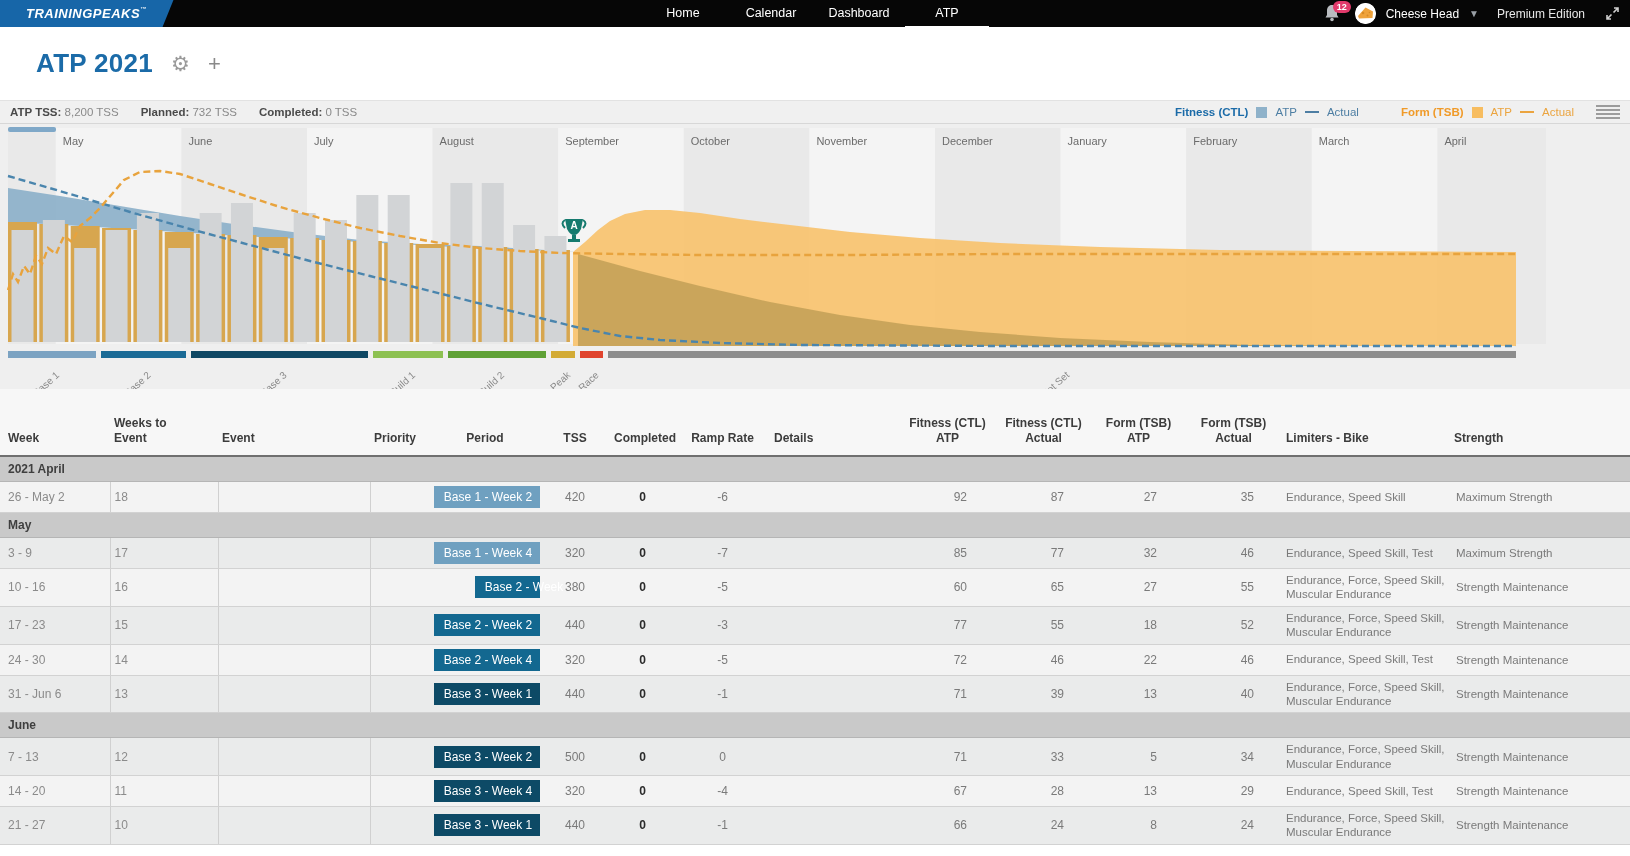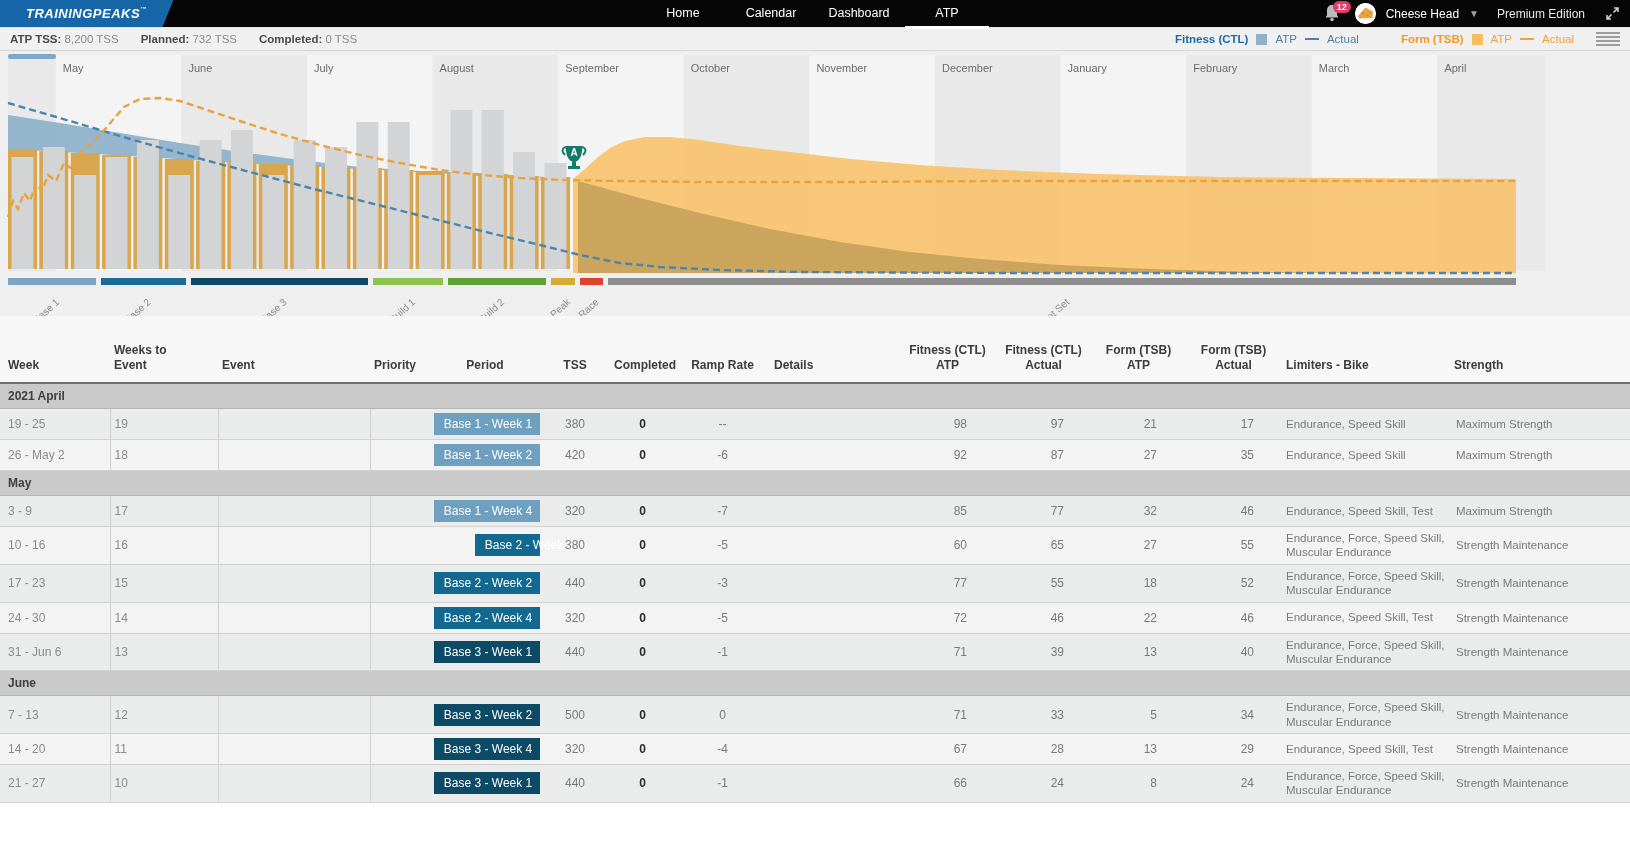--- a/index.html
+++ b/index.html
@@ -106,20 +106,25 @@
       </div>
       <span class="user-name">Cheese Head</span>
       <span class="caret">▼</span>
       <span class="edition">Premium Edition</span>
       <svg class="expand-ic" width="15" height="15" viewBox="0 0 15 15">
         <path d="M9 2 L13 2 L13 6 M13 2 L8.5 6.5 M6 13 L2 13 L2 9 M2 13 L6.5 8.5" stroke="#cfcfcf" stroke-width="1.6" fill="none"></path>
       </svg>
     </div>
   </div>
 
+  <div class="title-bar">
+    <span class="page-title">ATP 2021</span>
+    <span class="gear">⚙</span>
+    <span class="plus">+</span>
+  </div>
 
   <div class="stats-bar">
     <span class="stat"><b>ATP TSS:</b> <span>8,200 TSS</span></span>
     <span class="stat"><b>Planned:</b> <span>732 TSS</span></span>
     <span class="stat"><b>Completed:</b> <span>0 TSS</span></span>
     <div class="legend">
       <span class="lg-title-blue">Fitness (CTL)</span>
       <span class="lg-sq" id="sq-fit" style="background: rgb(143, 178, 202);"></span>
       <span class="lg-blue">ATP</span>
       <span class="lg-line lg-blue"></span>
@@ -274,39 +279,20 @@
             <th class="ar">Form (TSB)
 Actual</th>
             <th class="al">Limiters - Bike</th>
             <th class="al">Strength</th>
           </tr>
         </thead>
       <tbody id="table-body">
           <tr class="group-row">
             <td colspan="15">2021 April</td>
           </tr>
-          <tr class="r-odd">
-            <td class="al c-week wk bdiv">19 - 25</td>
-            <td class="al wk bdiv">19</td>
-            <td class="al bdiv"></td>
-            <td class="al"></td>
-            <td class="ac">
-              <span class="badge-period" style="background: rgb(111, 160, 192);">Base 1 - Week 1</span>
-            </td>
-            <td class="ac">380</td>
-            <td class="completed-cell">0</td>
-            <td class="ac">--</td>
-            <td class="al"></td>
-            <td class="ar">98</td>
-            <td class="ar">97</td>
-            <td class="ar">21</td>
-            <td class="ar">17</td>
-            <td class="al limiters">Endurance, Speed Skill</td>
-            <td class="al strength-cell">Maximum Strength</td>
-          </tr>
           <tr class="r-even">
             <td class="al c-week wk bdiv">26 - May 2</td>
             <td class="al wk bdiv">18</td>
             <td class="al bdiv"></td>
             <td class="al"></td>
             <td class="ac">
               <span class="badge-period" style="background: rgb(111, 160, 192);">Base 1 - Week 2</span>
             </td>
             <td class="ac">420</td>
             <td class="completed-cell">0</td>

